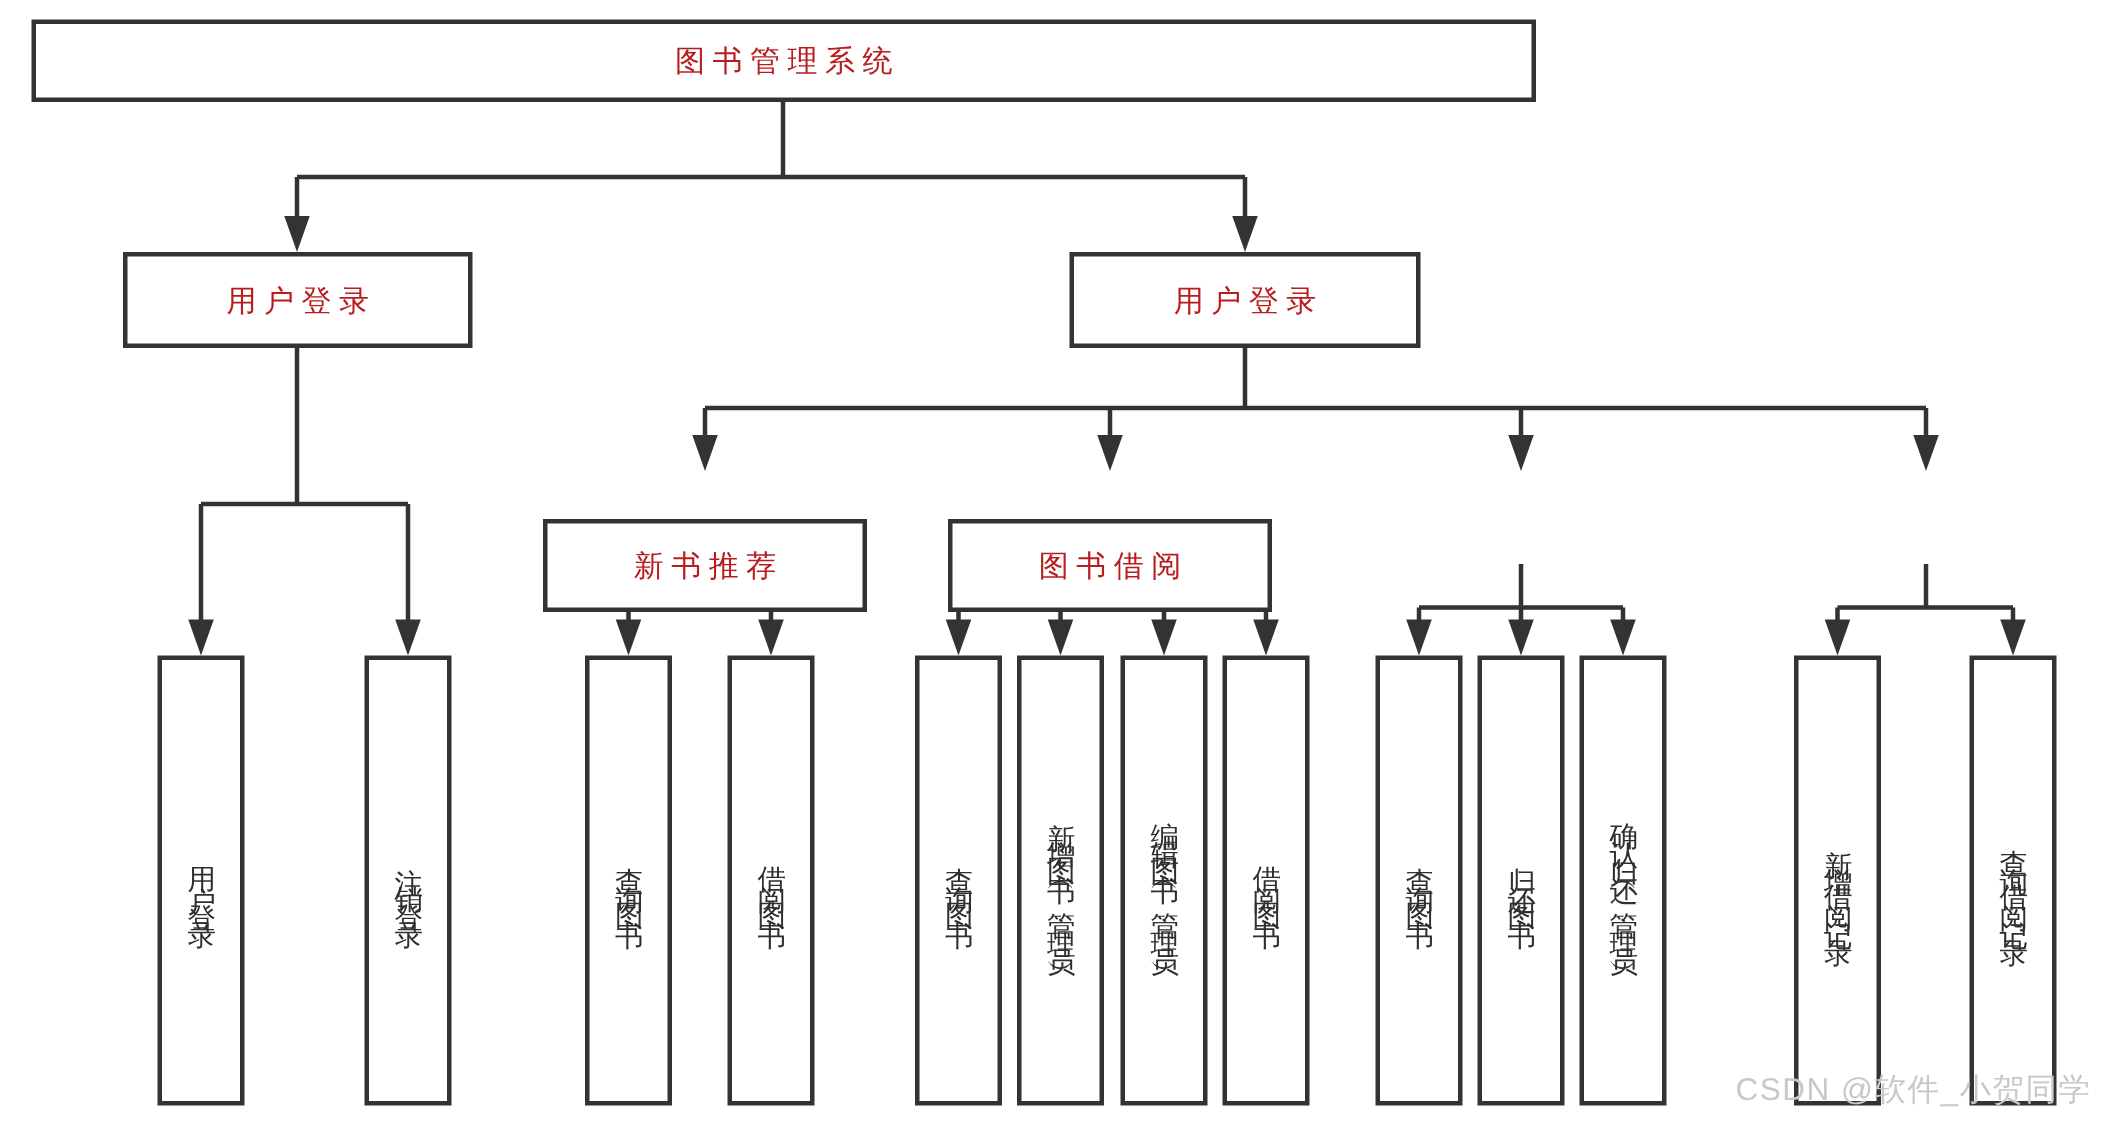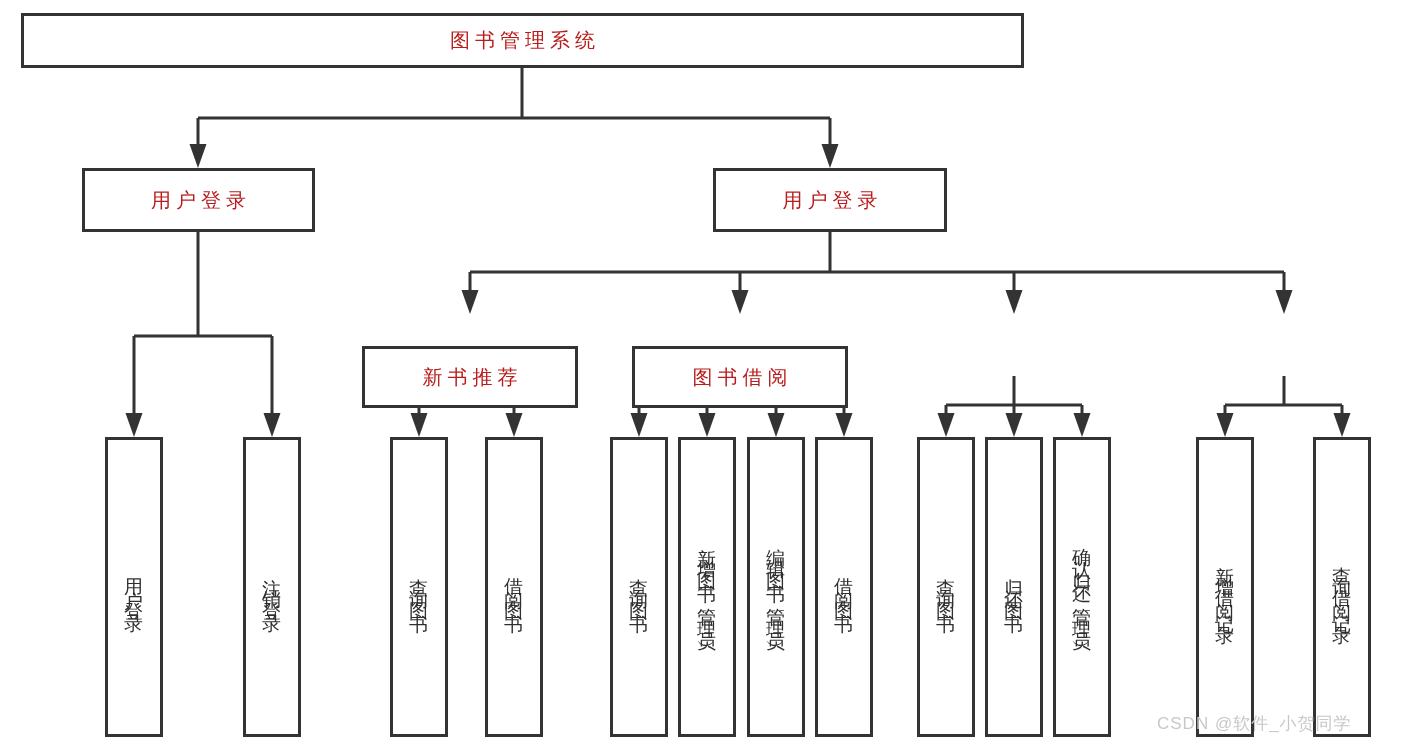--- a/index.html
+++ b/index.html
@@ -48,21 +48,21 @@
     color: #2f2f2f;
     font-size: 19px;
     letter-spacing: 12px;
     line-height: 1;
     white-space: nowrap;
   }
   .watermark {
     position: absolute;
     left: 1157px;
     top: 712px;
-    font-size: 17px;
+    font-size: 21px;
     color: #c8c8c8;
     letter-spacing: 1px;
     white-space: nowrap;
     z-index: 5;
   }
 </style>
 </head>
 <body>
 
 <div class="canvas">

